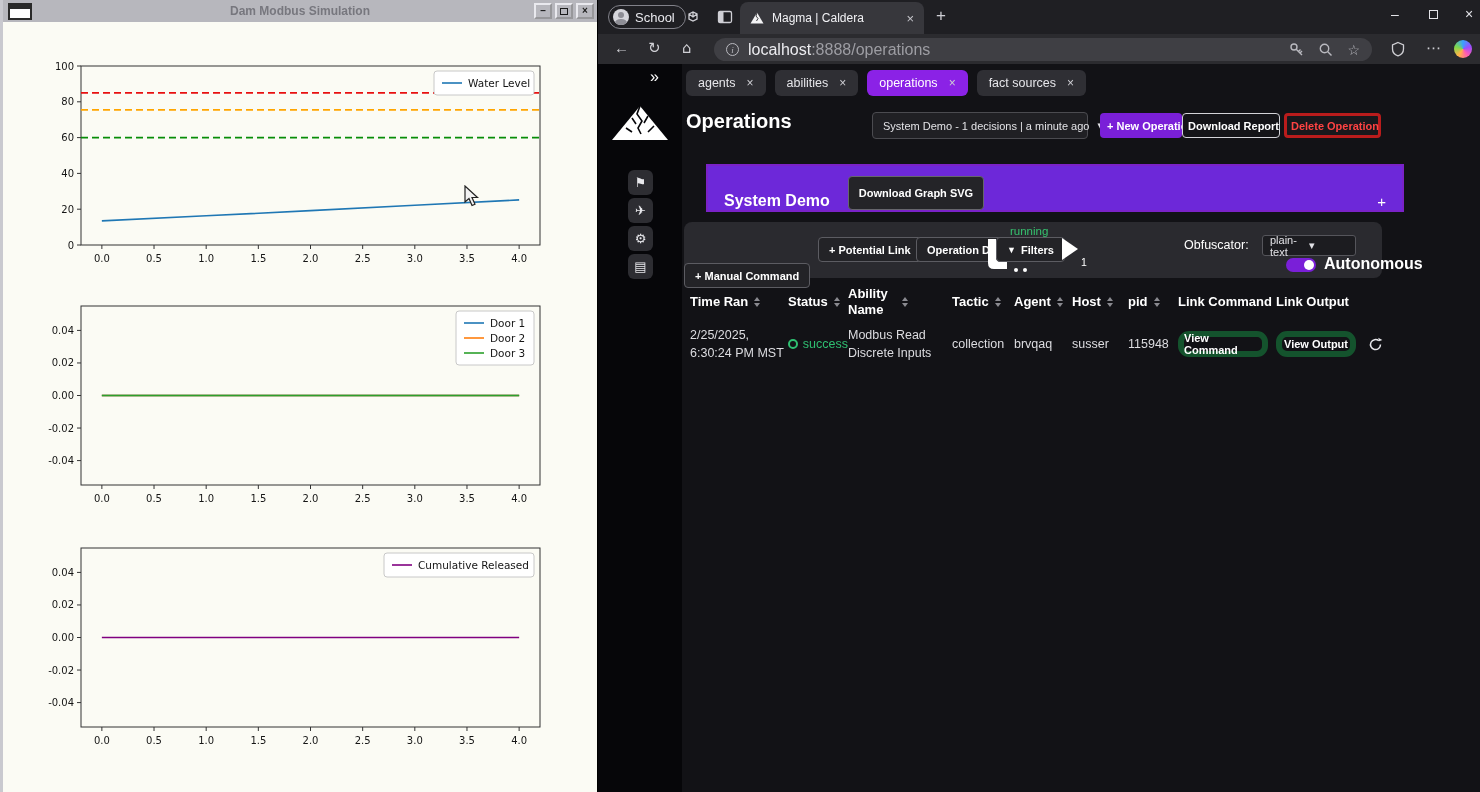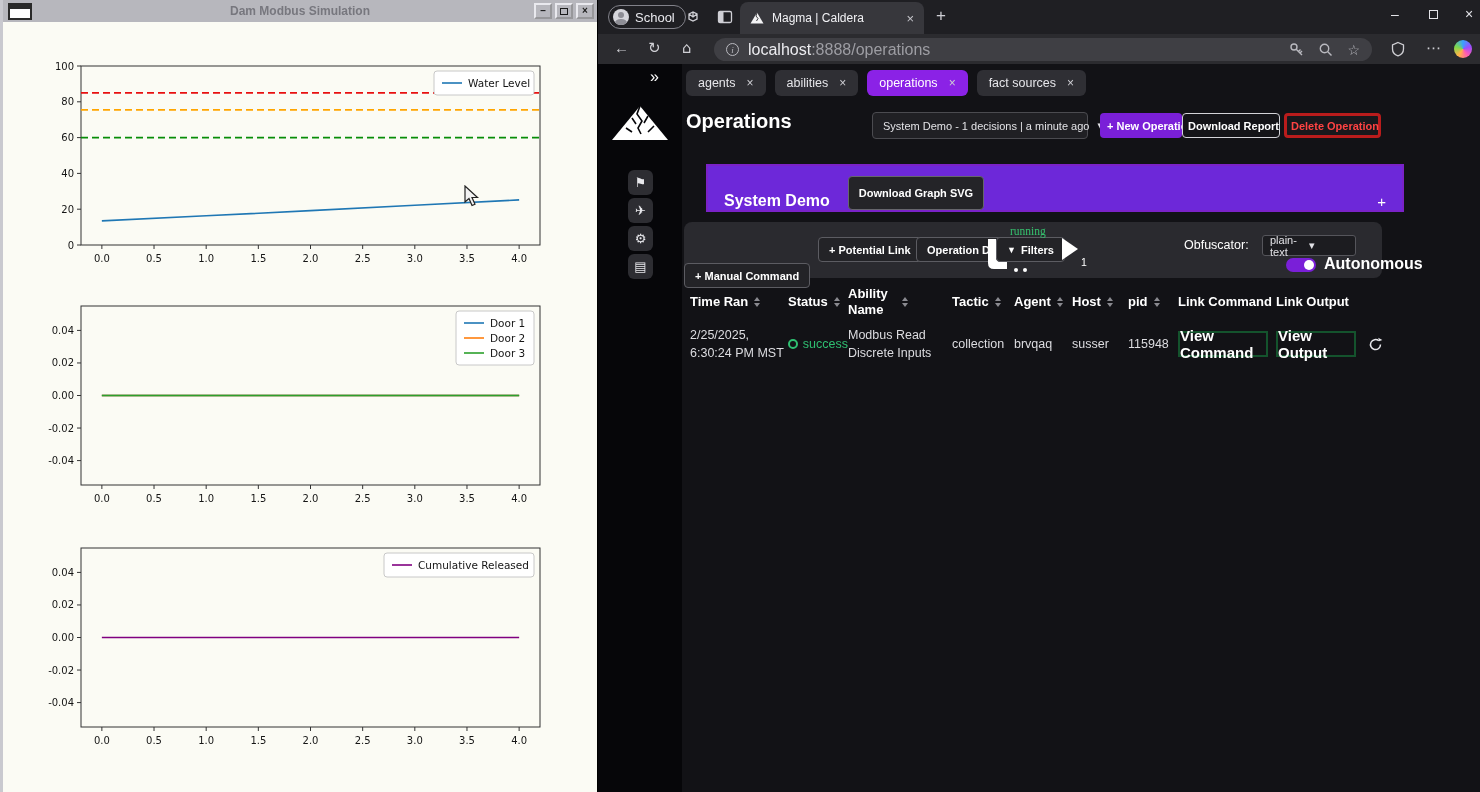--- a/index.html
+++ b/index.html
@@ -93,21 +93,21 @@
            border:2px solid #7a22c8; display:flex; align-items:flex-end;margin-left:22px; }
   .panel-title { font-size:16px; font-weight:bold; color:#fff; margin-left:16px; }
   .btn-svg { margin-left:18px; height:25px; padding:16px 10px; background:#242428;
              border:1px solid #66666c; }
   .panel-add { position:absolute; right:16px; color:#fff; font-size:15px; }
 
   .toolbar { position:absolute; left:2px; top:158px; width:698px; height:56px; background:#2a2a2f;
              border-radius:8px; }
   .tb-btn { position:absolute; top:15px; height:25px; padding:0 10px; background:#232327;
             border:1px solid #5c5c62; }
-  .running { position:absolute; left:326px; top:3px; font-size:11.5px; color:#35c26e;font-family:Liberation Serif, serif; }
+  .running { position:absolute; left:326px; top:3px; font-size:11.5px; color:#35c26e; }
   .play { position:absolute; left:378px; top:16px; width:0; height:0;
           border-left:16px solid #fff; border-top:11px solid transparent; border-bottom:11px solid transparent; }
   .play-count { position:absolute; left:397px; top:34px; font-size:10.5px; color:#fff; }
   .obf-label { position:absolute; left:500px; top:16px; font-size:12.5px; color:#fff; }
   .obf-select { position:absolute; left:578px; top:13px; width:94px; height:21px; background:#1c1c20;
                 border:1px solid #55555b; border-radius:3px; display:flex; align-items:center; padding:0 7px; }
   .obf-select span { flex:1; font-size:11px; color:#e2e2e6; }
   .toggle { position:absolute; left:602px; top:36px; width:30px; height:14px; border-radius:7px; background:#7a1fd8; }
   .knob { position:absolute; right:2px; top:2px; width:10px; height:10px; border-radius:50%; background:#fff; }
   .auto-label { position:absolute; left:640px; top:33px; font-size:16px; font-weight:bold; color:#fff; }
@@ -119,22 +119,22 @@
   .th { display:flex; align-items:center; gap:6px; font-size:13px; font-weight:bold; color:#fff;
         line-height:1.25; }
   .sort { display:flex; flex-direction:column; gap:2px; }
   .sort i { display:block; width:0; height:0; border-left:3.5px solid transparent; border-right:3.5px solid transparent; }
   .sort .up { border-bottom:4px solid #8a8a90; }
   .sort .dn { border-top:4px solid #8a8a90; }
   .trow { top:258px; min-height:44px; font-size:12.5px; color:#dcdce0; }
   .cell2 { line-height:1.45; }
   .status-cell { display:flex; align-items:center; gap:5px; color:#2fbf71; }
   .status-dot { width:10px; height:10px; border:2px solid #2fbf71; border-radius:50%; }
-  .row-btn { height:26px; background:transparent; border:2px solid #14532d; border-radius:0;
-             color:#fff; font-size:15px; font-weight:bold; display:flex; align-items:center;
+  .row-btn { height:26px; background:transparent; border:6px solid #14532d; border-radius:11px;
+             color:#fff; font-size:11px; font-weight:bold; display:flex; align-items:center;
              justify-content:center; }
   .row-btn.cmd { width:90px; } .row-btn.out { width:80px; }
 
   .icon-svg { display:block; }
   .artifact-blob { position:absolute; left:299px; top:17px; }
   .artifact-dots { position:absolute; left:330px; top:46px; display:flex; gap:5px; }
   .artifact-dots b { width:4px; height:4px; border-radius:50%; background:#fff; }
 </style>
 </head>
 <body>

